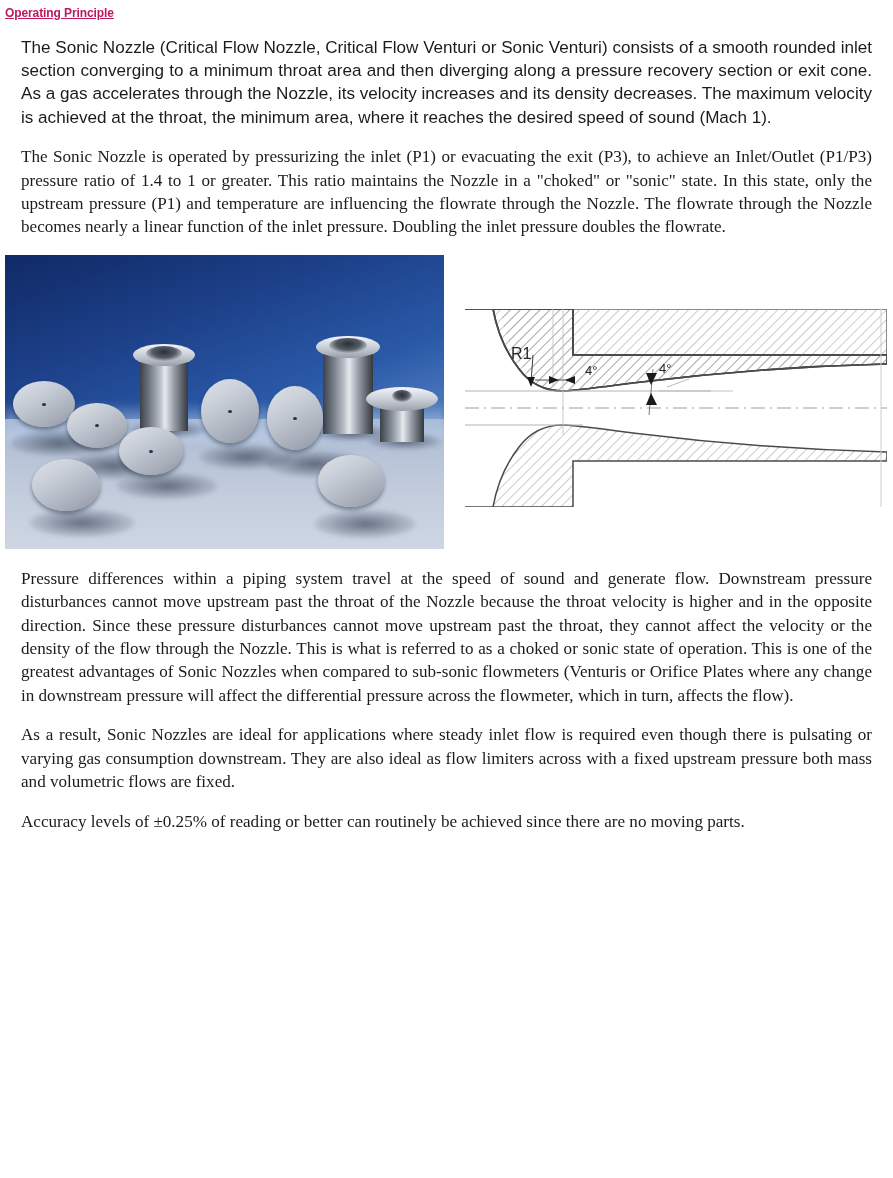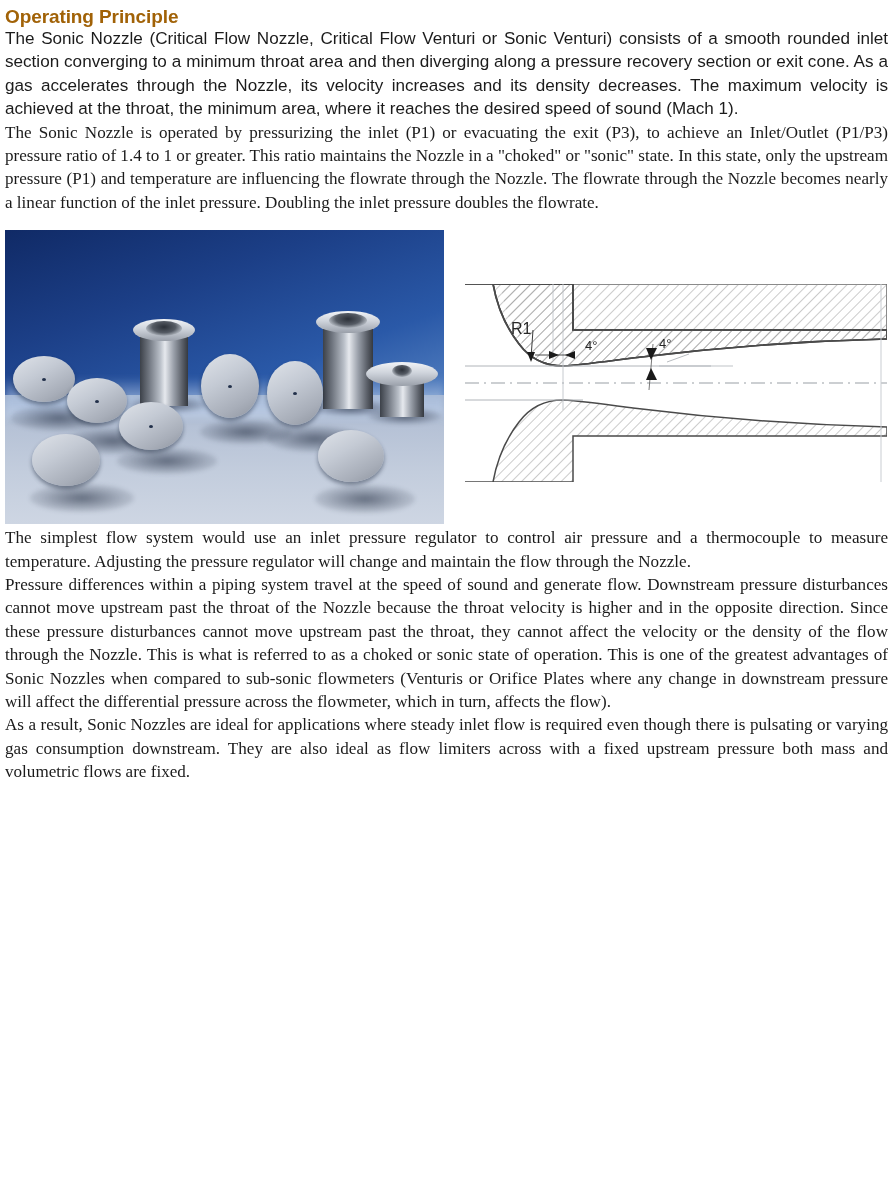--- a/index.html
+++ b/index.html
@@ -15,32 +15,33 @@
     overflow: hidden;
   }
   .page {
     position: relative;
     width: 893px;
     height: 1178px;
     box-sizing: border-box;
     padding: 0 5px;
   }
   h1.section-title {
-    font-size: 19px;
+    font-size: 12px;
     font-weight: bold;
     line-height: 1.05;
     margin: 7px 0 0 0;
     letter-spacing: -0.1px;
-    color: #a16207;
+    color: #be185d;
+    text-decoration: underline;
   }
   p.body-text {
     font-size: 17.1px;
     line-height: 23.4px;
     text-align: justify;
-    margin: 0;
+    margin: 16px;
     color: #1b1b1b;
     font-stretch: condensed;
     transform-origin: left top;
   }
   .p-gap { margin-top: 16px; font-family: Liberation Serif, serif; }
   .p-gap-sm { margin-top: 15px; }
 
   
   .figure-row {
     position: relative;
@@ -309,20 +310,20 @@
           </g>
 
           <text class="diag-label-big" x="48" y="52">R1</text>
           <text class="diag-label" x="122" y="68">4°</text>
           <text class="diag-label" x="196" y="66">4°</text>
         </g>
       </svg>
     </div>
   </div>
 
-  <p class="body-text p-gap">The simplest flow system would use an inlet pressure regulator to control air pressure and a thermocouple to measure temperature.  Adjusting the pressure regulator will change and maintain the flow through the Nozzle.</p>
 
   <p class="body-text p-gap">Pressure differences within a piping system travel at the speed of sound and generate flow.  Downstream pressure disturbances cannot move upstream past the throat of the Nozzle because the throat velocity is higher and in the opposite direction.  Since these pressure disturbances cannot move upstream past the throat, they cannot affect the velocity or the density of the flow through the Nozzle.  This is what is referred to as a choked or sonic state of operation.  This is one of the greatest advantages of Sonic Nozzles when compared to sub-sonic flowmeters (Venturis or Orifice Plates where any change in downstream pressure will affect the differential pressure across the flowmeter, which in turn, affects the flow).</p>
 
   <p class="body-text p-gap">As a result, Sonic Nozzles are ideal for applications where steady inlet flow is required even though there is pulsating or varying gas consumption downstream.  They are also ideal as flow limiters across with a fixed upstream pressure both mass and volumetric flows are fixed.</p>
 
+  <p class="body-text p-gap">Accuracy levels of ±0.25% of reading or better can routinely be achieved since there are no moving parts.</p>
 
 </div>
 
 </body></html>

